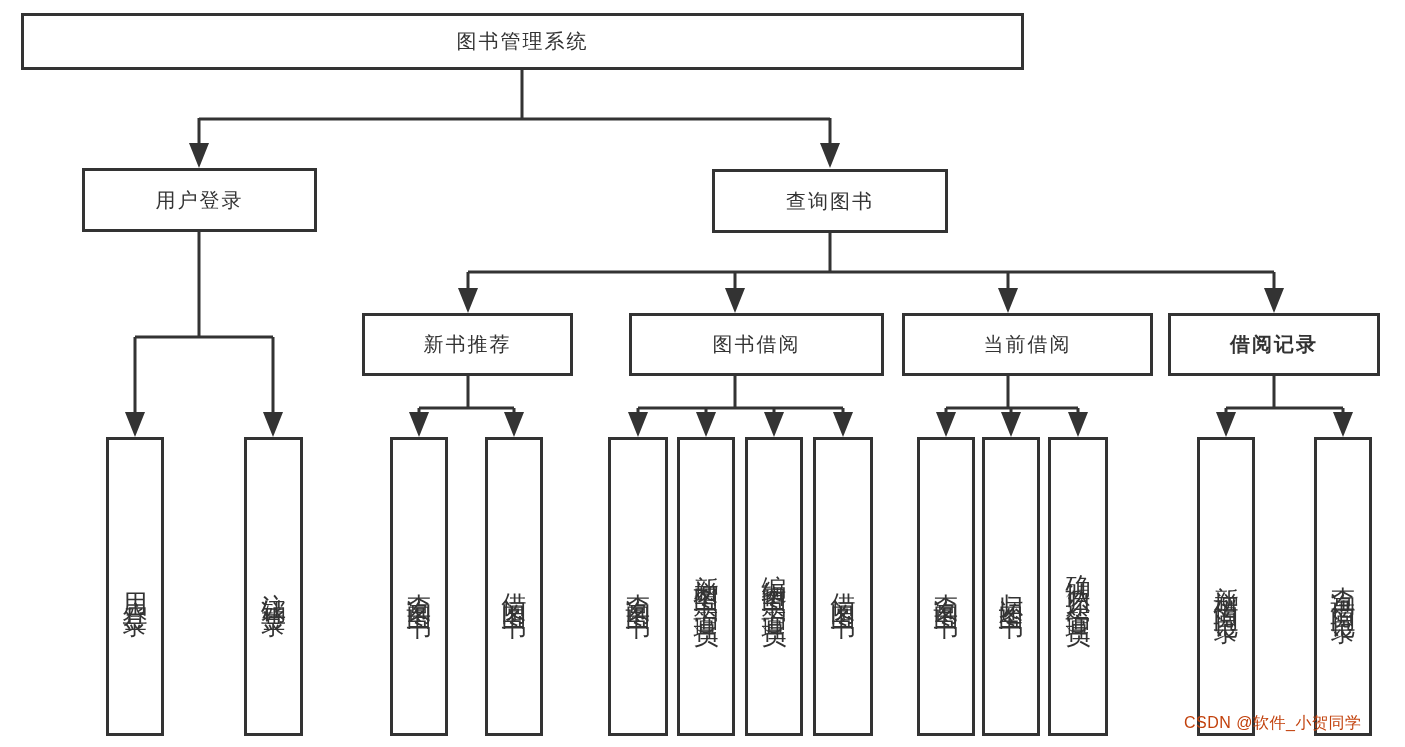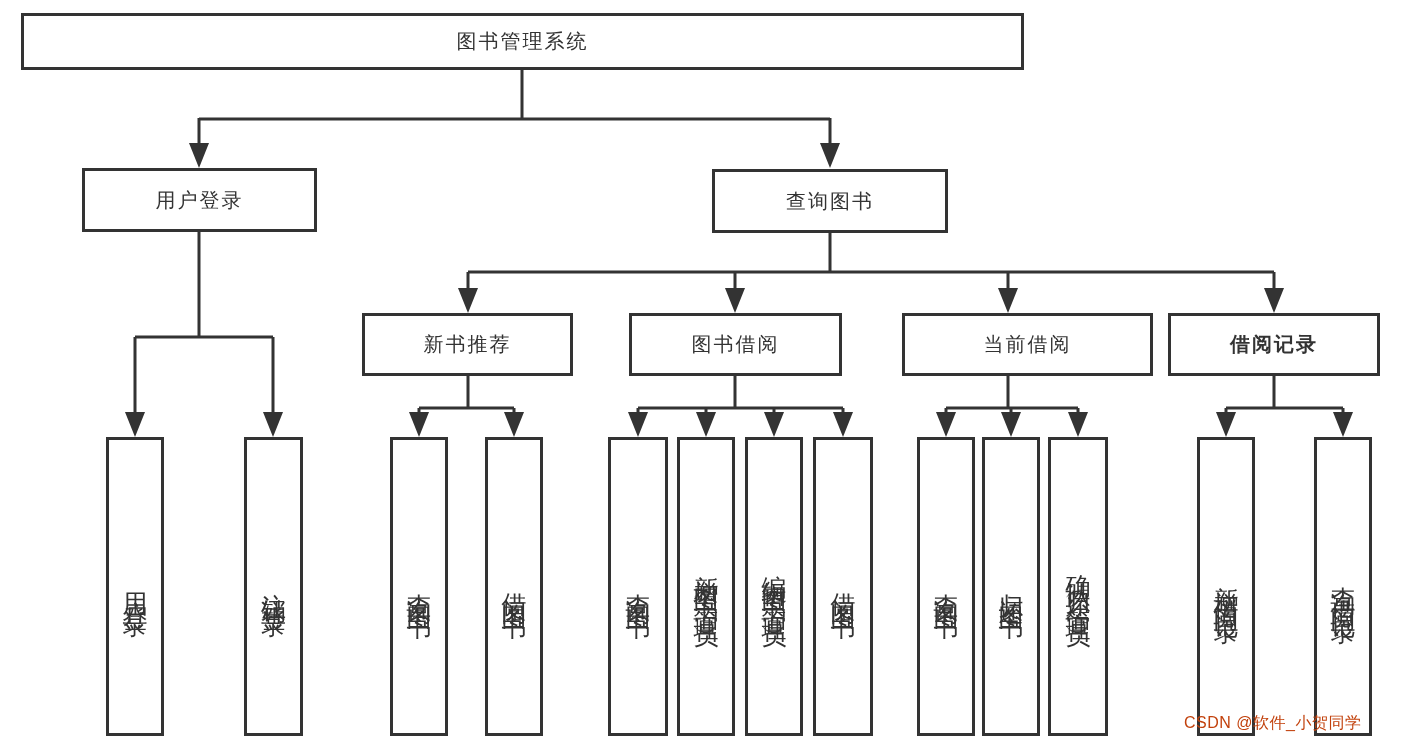--- a/index.html
+++ b/index.html
@@ -108,21 +108,21 @@
   <div class="node h" style="left:82px; top:168px; width:235px; height:64px;">
     <span class="label">用户登录</span>
   </div>
   <div class="node h" style="left:712px; top:169px; width:236px; height:64px;">
     <span class="label">查询图书</span>
   </div>
 
   <div class="node h" style="left:362px; top:313px; width:211px; height:63px;">
     <span class="label">新书推荐</span>
   </div>
-  <div class="node h" style="left:629px; top:313px; width:213px; height:63px;">
+  <div class="node h" style="left:629px; top:313px; width:255px; height:63px;">
     <span class="label">图书借阅</span>
   </div>
   <div class="node h" style="left:902px; top:313px; width:251px; height:63px;">
     <span class="label">当前借阅</span>
   </div>
   <div class="node h" style="left:1168px; top:313px; width:212px; height:63px;font-weight:bold;">
     <span class="label">借阅记录</span>
   </div>
 
   <div class="node v" style="left:106px; top:437px; width:58px; height:299px;">

